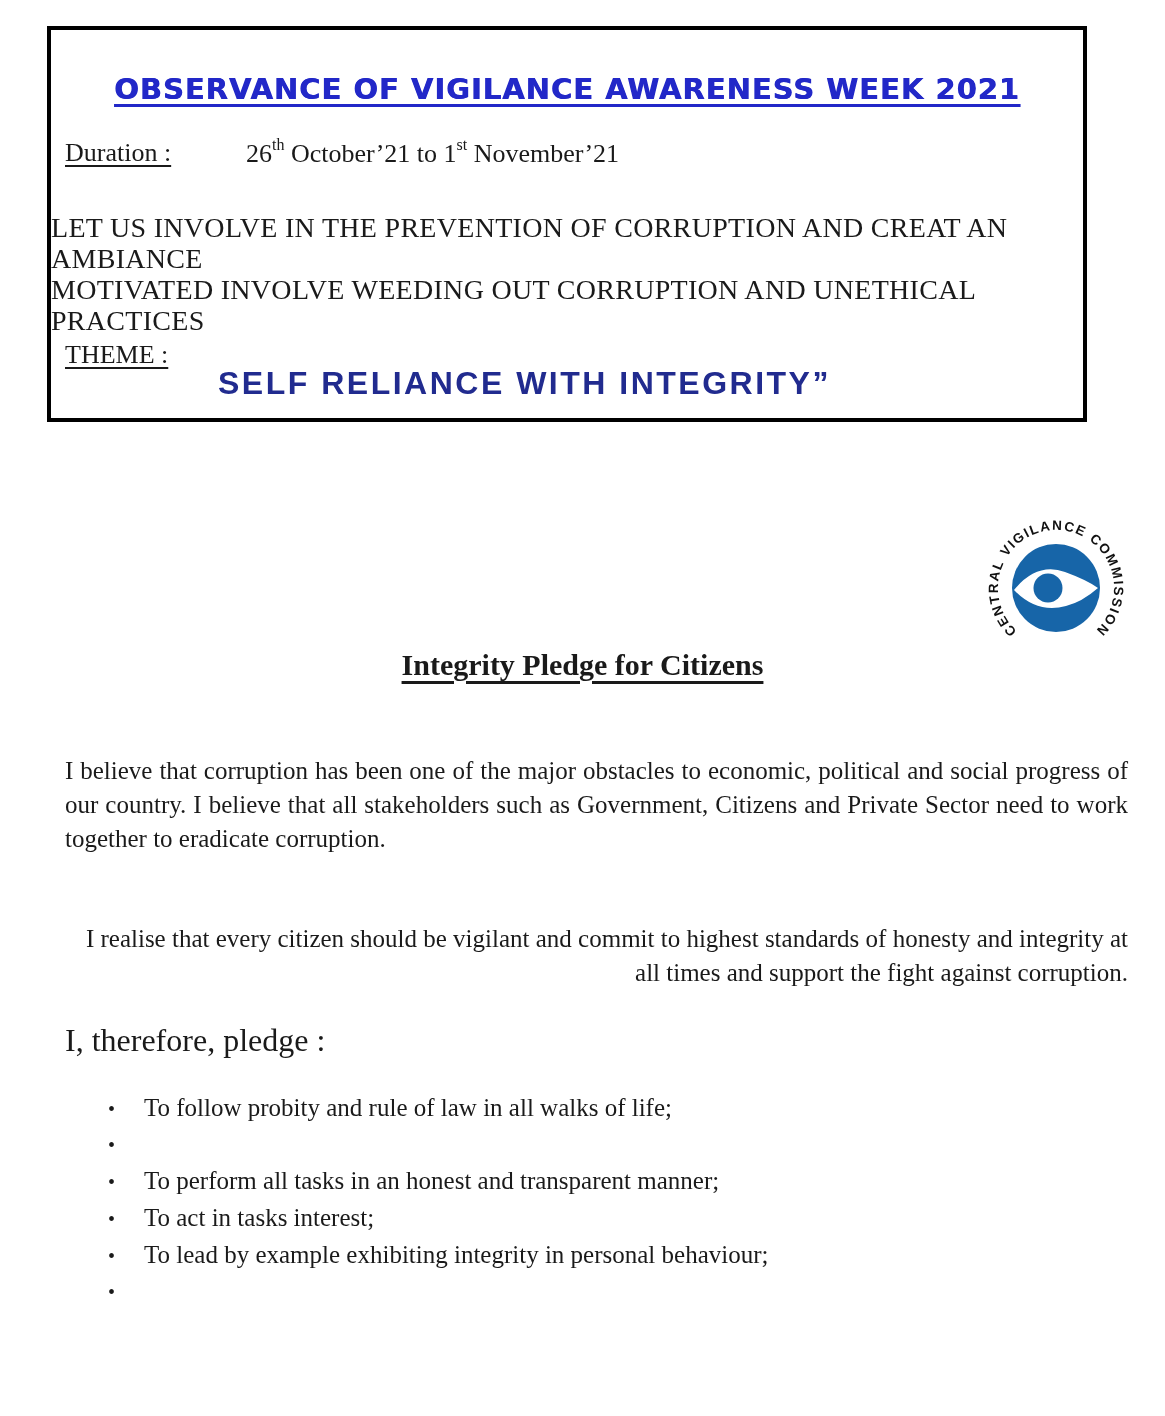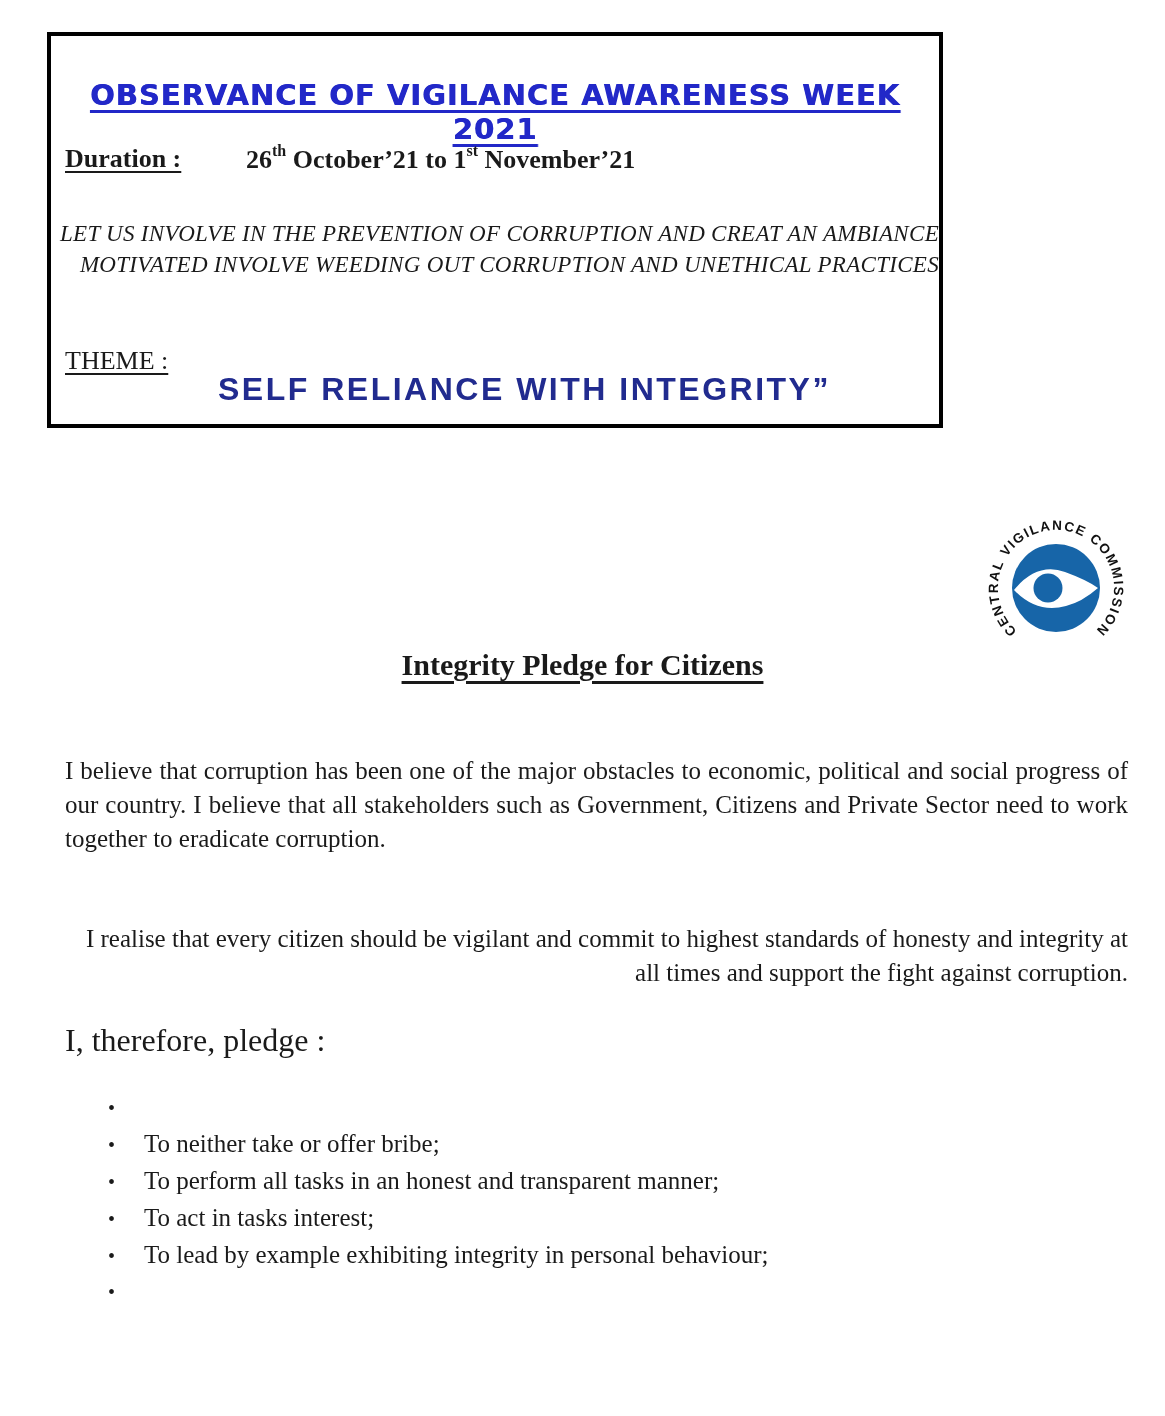--- a/index.html
+++ b/index.html
@@ -6,58 +6,56 @@
   .page{
     position:relative;
     width:1165px;height:1416px;
     background:#ffffff;
     font-family:"Liberation Serif", serif;
     color:#1a1a1a;
     overflow:hidden;
   }
   
   .header-box{
-    position:absolute;left:47px;top:32px;
-    width:896px;height:396px;
+    position:absolute;left:47px;top:26px;
+    width:1040px;height:396px;
     border:4px solid #000;
     box-sizing:border-box;
   }
   .box-title{
     position:absolute;top:42px;left:0;right:0;
     text-align:center;
     font-family:"DejaVu Sans", sans-serif;
     font-weight:bold;
     font-size:29px;
     letter-spacing:1px;
     color:#2228C8;
     text-decoration:underline;
     text-decoration-thickness:3px;
     text-underline-offset:5px;
     text-shadow:0.6px 0 0 #2228C8;
   }
   .duration-row{
     position:absolute;top:108px;left:14px;right:14px;height:40px;
     font-size:26px;
-    font-weight:bold;
   }
   .duration-label{
     text-decoration:underline;
     text-underline-offset:4px;
   }
   .duration-value{
     position:absolute;left:153px;top:0;
     white-space:nowrap;
     margin-left:28px;
   }
   sup.ord{font-size:16px;position:relative;top:-2px;}
   .slogan{
     position:absolute;top:182px;left:0;right:0;
-    text-align:right;
-    font-style:italic;
-    font-size:23px;
+    text-align:left;
+    font-size:28px;
     line-height:31px;
     letter-spacing:0.3px;
   }
   .theme-row{
     position:absolute;top:262px;left:14px;right:14px;margin-top:48px;
   }
   .theme-label{
     font-size:26px;
     text-decoration:underline;
     text-underline-offset:4px;
@@ -155,24 +153,24 @@
 
   <div class="para para-1">I believe that corruption has been one of the major obstacles to economic, political and social progress of our country. I believe that all stakeholders such as  Government, Citizens and Private Sector need to work together to eradicate corruption.</div>
 
   <div class="para para-2">I realise that every citizen should be vigilant and commit to highest standards of honesty and integrity at all times and support the fight against corruption.</div>
 
   <div class="pledge-intro">I, therefore, pledge :</div>
 
   <div class="bullet-list">
     <div class="bullet-item">
       <span class="bullet-dot">•</span>
+      <span>To follow probity and rule of law in all walks of life;</span>
     </div>
     <div class="bullet-item">
       <span class="bullet-dot">•</span>
-      <span>To neither take or offer bribe;</span>
     </div>
     <div class="bullet-item">
       <span class="bullet-dot">•</span>
       <span>To perform all tasks in an honest and transparent manner;</span>
     </div>
     <div class="bullet-item">
       <span class="bullet-dot">•</span>
       <span>To act in tasks interest;</span>
     </div>
     <div class="bullet-item">

